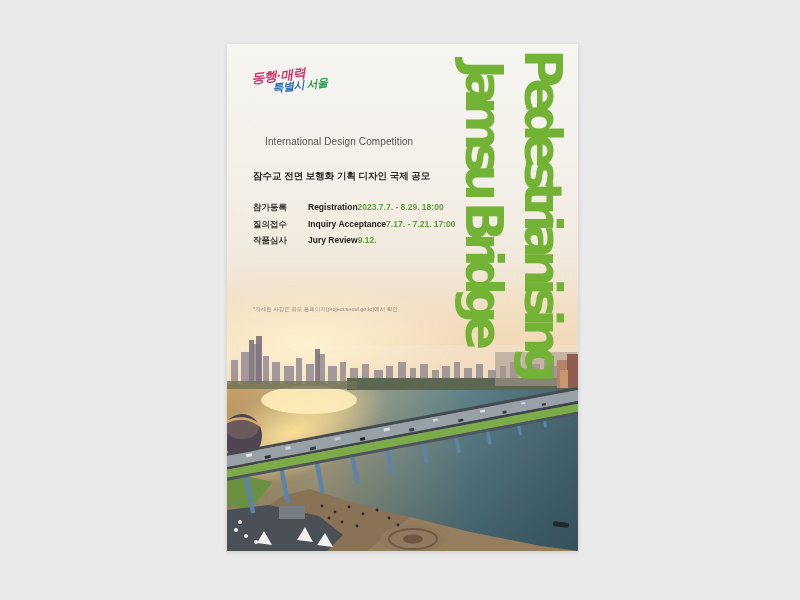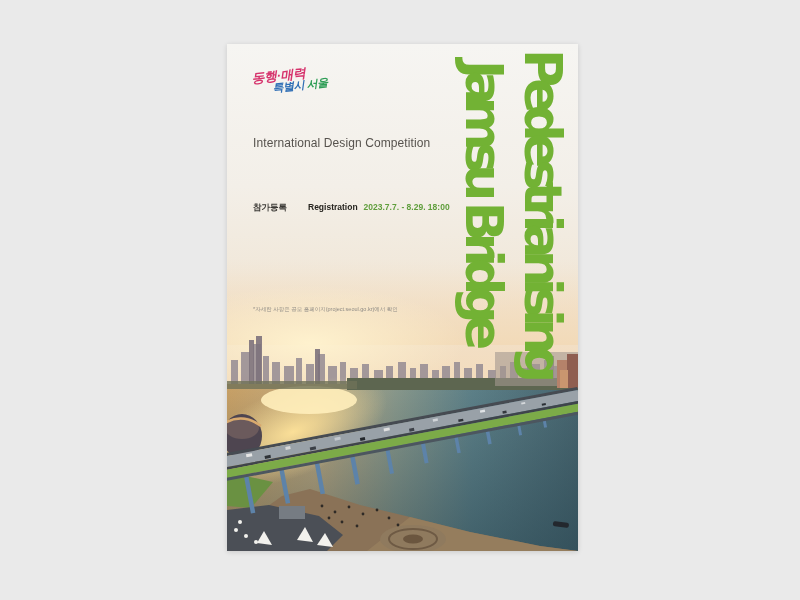--- a/index.html
+++ b/index.html
@@ -10,30 +10,30 @@
           box-shadow:0 1px 5px rgba(0,0,0,.14);}
   .photo-svg{position:absolute;left:0;top:0;width:351px;height:507px;}
 
   
   .logo{position:absolute;left:25px;top:24px;transform:rotate(-6deg);line-height:1.02;}
   .logo .l1{font-size:13px;font-weight:bold;font-style:italic;color:#d6336c;letter-spacing:-0.5px;}
   .logo .l2{font-size:11px;font-weight:bold;font-style:italic;margin-left:20px;letter-spacing:-0.5px;}
   .logo .l2 .blue{color:#2f6eb5;} .logo .l2 .green{color:#2f9e57;}
 
   
-  .eyebrow{position:absolute;left:26px;top:92px;font-size:12px;color:#56524d;letter-spacing:.1px;}
+  .eyebrow{position:absolute;left:38px;top:92px;font-size:10px;color:#56524d;letter-spacing:.1px;}
   .title{position:absolute;left:26px;top:103px;font-size:14.5px;font-weight:bold;color:#1f1e1c;letter-spacing:-0.2px;}
   .subtitle{position:absolute;left:26px;top:126px;font-size:9.5px;font-weight:bold;color:#262522;}
 
   
   .schedule{position:absolute;left:26px;top:158px;}
   .srow{height:16.5px;font-size:8.5px;white-space:nowrap;}
   .srow .ko{font-weight:bold;color:#3a3834;}
   .srow .en{font-weight:bold;color:#26241f;margin-left:5px;padding-left:16px;}
-  .srow .dt{font-weight:bold;color:#5f9e3c;margin-left:6px;}
+  .srow .dt{font-weight:bold;color:#5f9e3c;}
 
   .footnote{position:absolute;left:26px;top:262px;font-size:5.5px;color:#8f8b85;}
 
   
   .display-col{position:absolute;writing-mode:vertical-rl;font-family:"DejaVu Sans","Liberation Sans",sans-serif;
                font-weight:bold;color:#72b234;font-size:52px;line-height:58px;letter-spacing:-0.17em;
                white-space:nowrap;}
   .col1{left:287px;top:5px;width:58px;}
   .col2{left:228px;top:16px;width:58px;}
 </style>
@@ -216,25 +216,32 @@
 
   <div class="logo">
     <div class="l1">동행·매력</div>
     <div class="l2">
       <span class="blue">특별시</span>
       <span class="green">서울</span>
     </div>
   </div>
 
   <div class="eyebrow">International Design Competition</div>
+  <div class="subtitle">잠수교 전면 보행화 기획 디자인 국제 공모</div>
 
   <div class="schedule">
     <div class="srow">
       <span class="ko">참가등록</span><span class="en">Registration</span><span class="dt">2023.7.7. - 8.29. 18:00</span>
     </div>
+    <div class="srow">
+      <span class="ko">질의접수</span><span class="en">Inquiry Acceptance</span><span class="dt">7.17. - 7.21. 17:00</span>
+    </div>
+    <div class="srow">
+      <span class="ko">작품심사</span><span class="en">Jury Review</span><span class="dt">9.12.</span>
+    </div>
   </div>
 
   <div class="footnote">*자세한 사항은 공모 홈페이지(project.seoul.go.kr)에서 확인</div>
 
   <div class="display-col col1">Pedestrianising</div>
   <div class="display-col col2">Jamsu Bridge</div>
 
 </div>
 
 </body></html>

